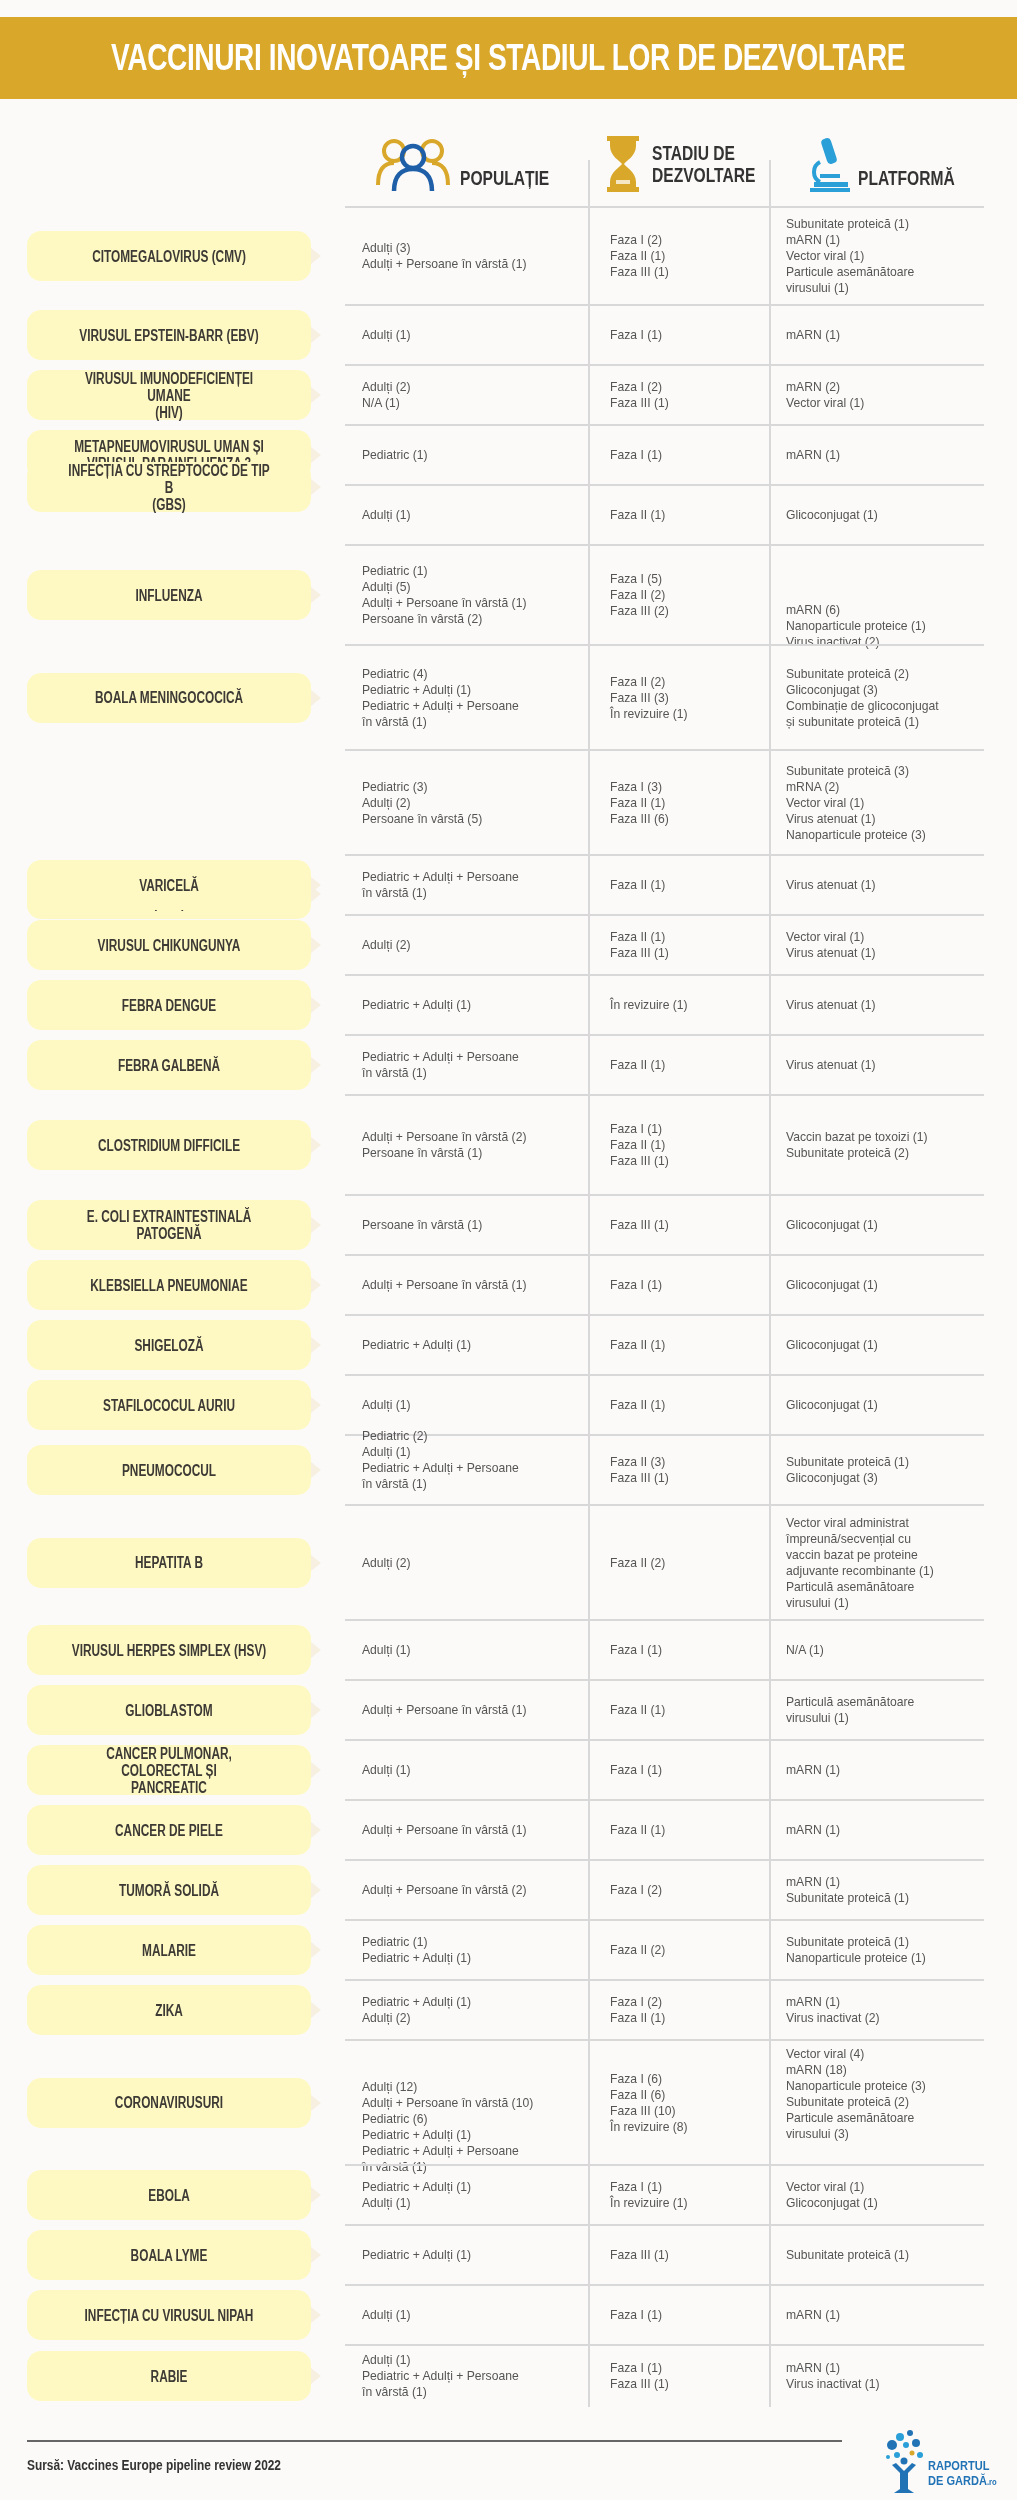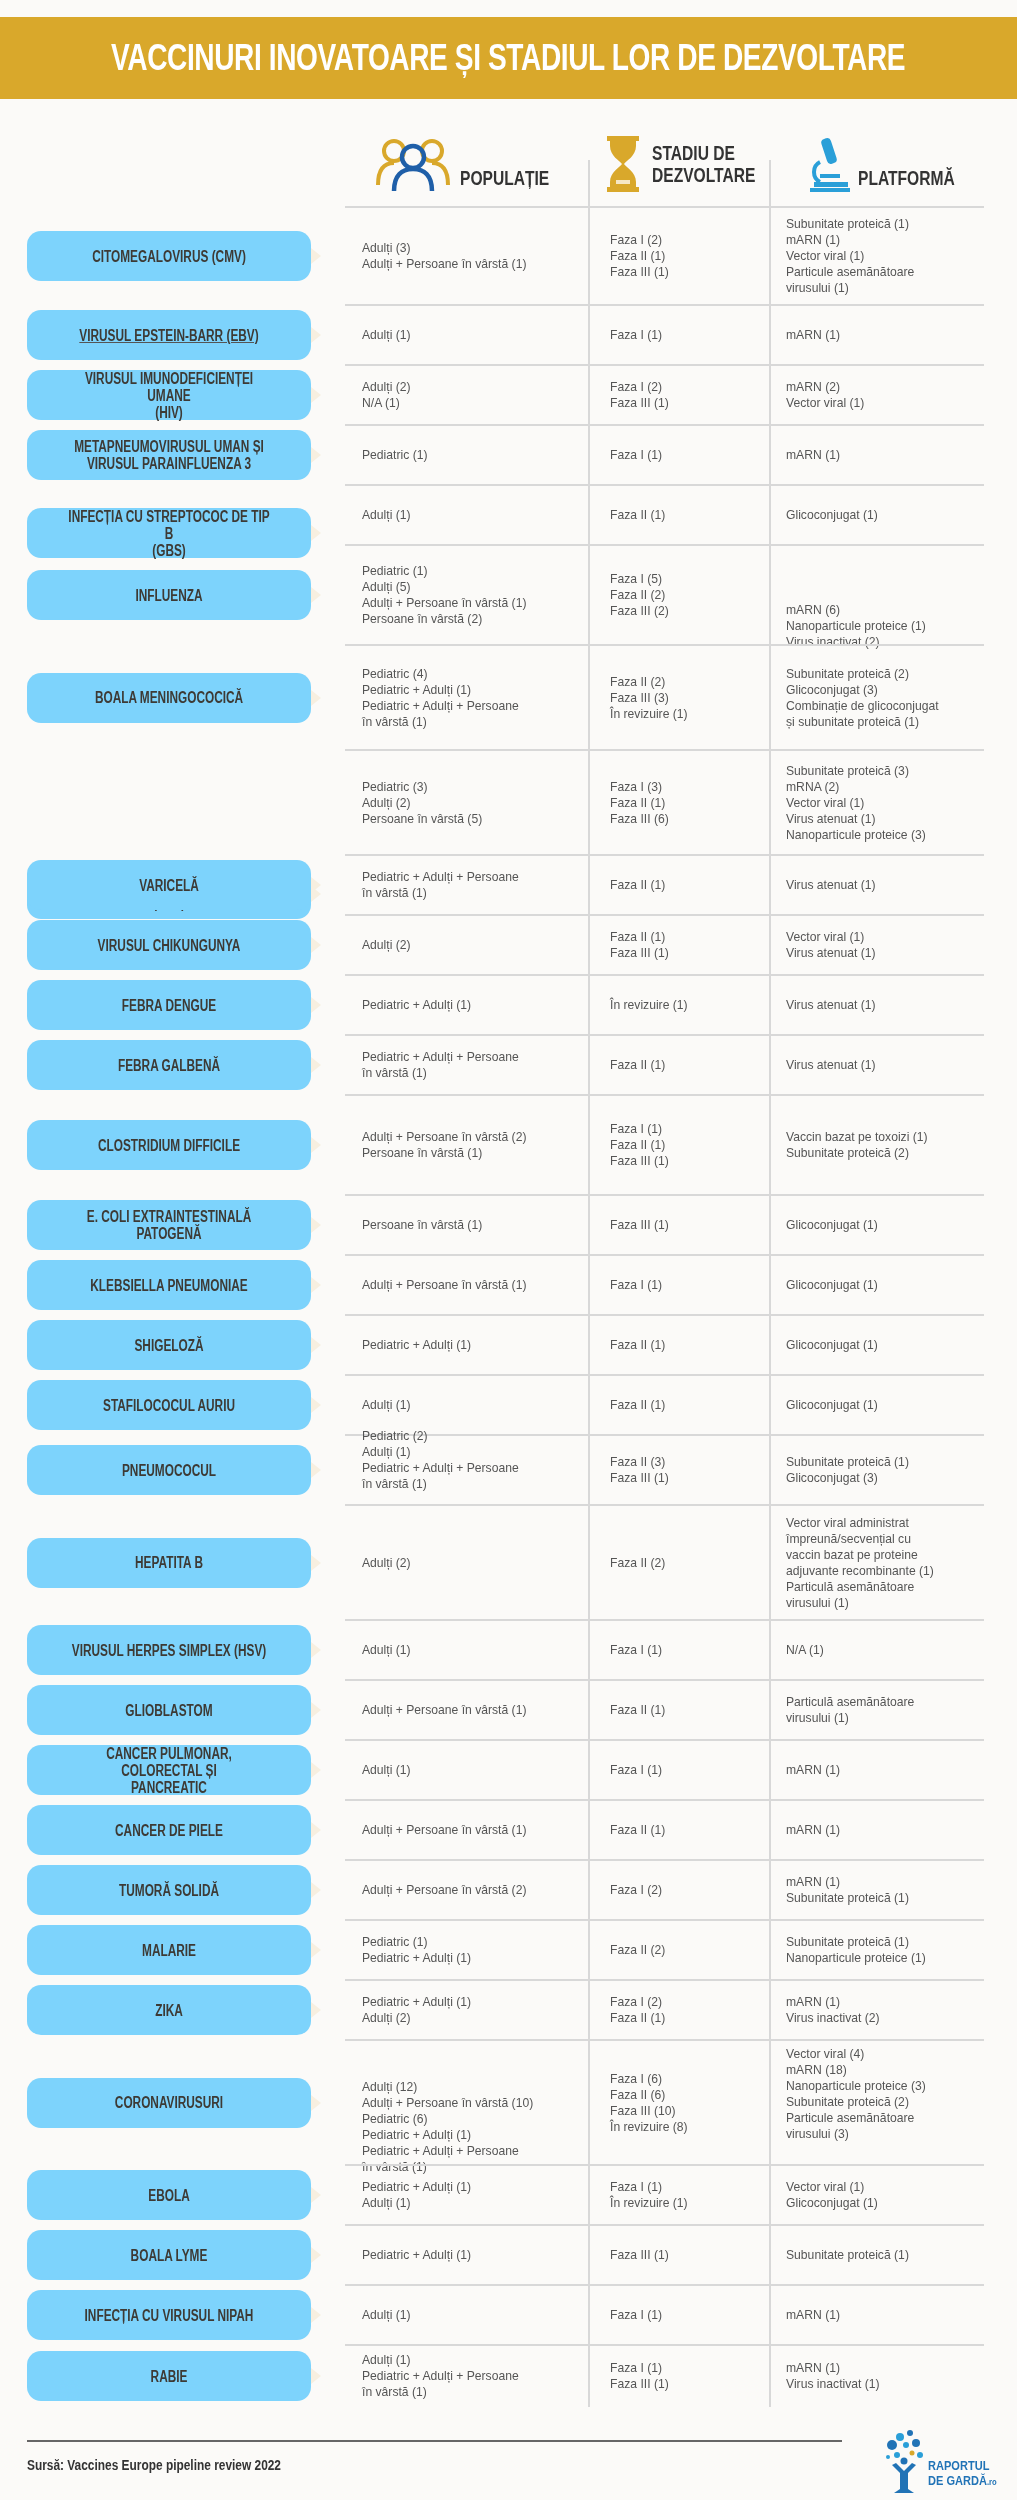--- a/index.html
+++ b/index.html
@@ -37,21 +37,21 @@
   }
   .col-header svg { flex: 0 0 auto; margin-right: 6px; }
   .hdr-div { position: absolute; width: 2px; background: #d8d8d8; }
   .table-line { position: absolute; left: 345px; width: 639px; height: 2px; background: #d8d8d8; }
   .vline { position: absolute; width: 2px; background: #d8d8d8; }
   .row {
     position: absolute; left: 0; width: 1017px;
   }
   .pill {
     position: absolute; left: 27px; width: 284px;
-    background: #7dd3fc;
+    background: #fef9c3;
     border-radius: 14px;
     display: flex; align-items: center; justify-content: center;
     text-align: center;
     height: 50px;
   }
   .pill::after {
     content: ""; position: absolute; right: -10px; top: 50%;
     margin-top: -8px;
     border-left: 10px solid #f7efe0;
     border-top: 8px solid transparent;
@@ -154,21 +154,21 @@
       <div class="cell plat" style="top: 207px; height: 98px;">
         <div class="txt">Subunitate proteică (1)
 mARN (1)
 Vector viral (1)
 Particule asemănătoare
 virusului (1)</div>
       </div>
       <div class="table-line" style="top: 304px;"></div>
     </div>
     <div class="row" style="top: 0px;">
-      <div class="pill" style="top: 310px; text-decoration: underline;">
+      <div class="pill" style="top: 310px;">
         <span>VIRUSUL EPSTEIN-BARR (EBV)</span>
       </div>
       <div class="cell pop" style="top: 305px; height: 60px;">
         <div class="txt">Adulți (1)</div>
       </div>
       <div class="cell stage" style="top: 305px; height: 60px;">
         <div class="txt">Faza I (1)</div>
       </div>
       <div class="cell plat" style="top: 305px; height: 60px;">
         <div class="txt">mARN (1)</div>
@@ -204,21 +204,21 @@
       </div>
       <div class="cell stage" style="top: 425px; height: 60px;">
         <div class="txt">Faza I (1)</div>
       </div>
       <div class="cell plat" style="top: 425px; height: 60px;">
         <div class="txt">mARN (1)</div>
       </div>
       <div class="table-line" style="top: 484px;"></div>
     </div>
     <div class="row" style="top: 0px;">
-      <div class="pill" style="top: 508px;">
+      <div class="pill" style="top: 462px;">
         <span>INFECȚIA CU STREPTOCOC DE TIP B
 (GBS)</span>
       </div>
       <div class="cell pop" style="top: 485px; height: 60px;">
         <div class="txt">Adulți (1)</div>
       </div>
       <div class="cell stage" style="top: 485px; height: 60px;">
         <div class="txt">Faza II (1)</div>
       </div>
       <div class="cell plat" style="top: 485px; height: 60px;">

